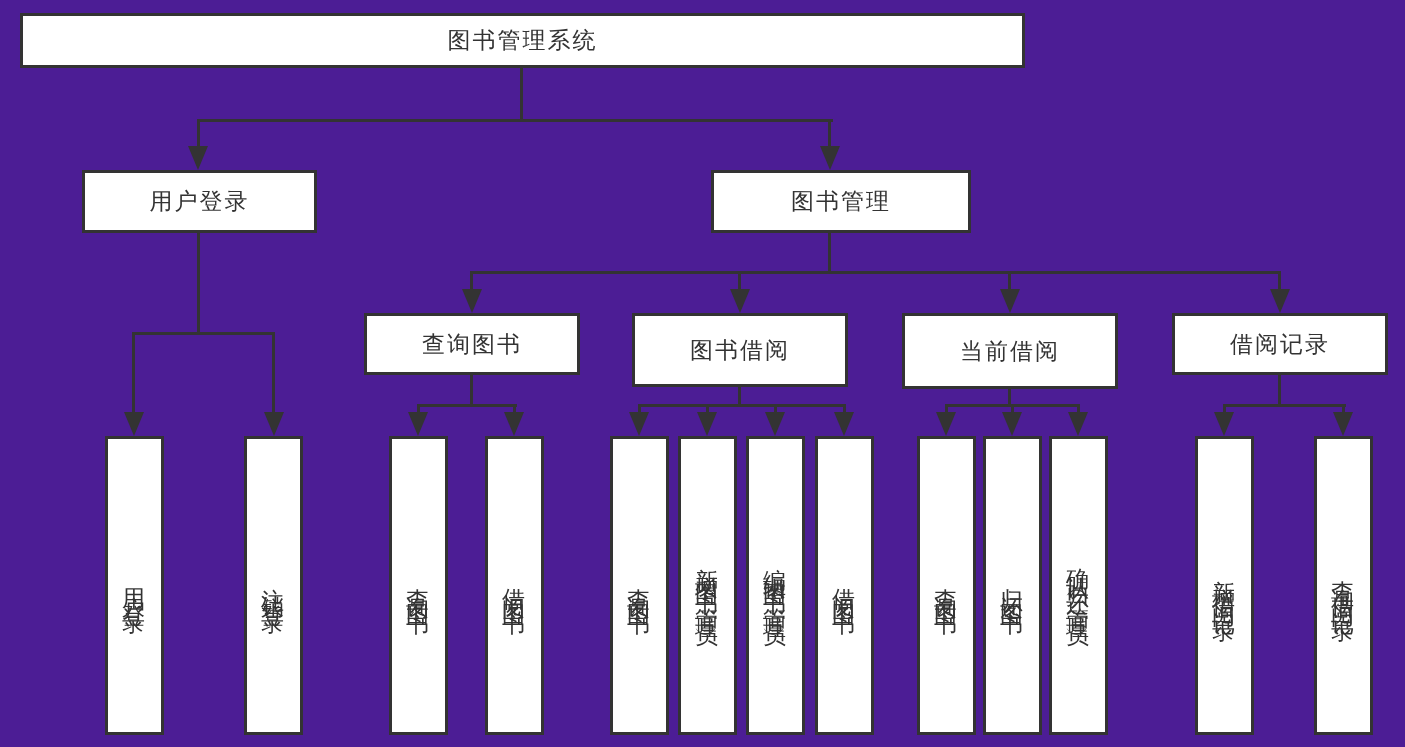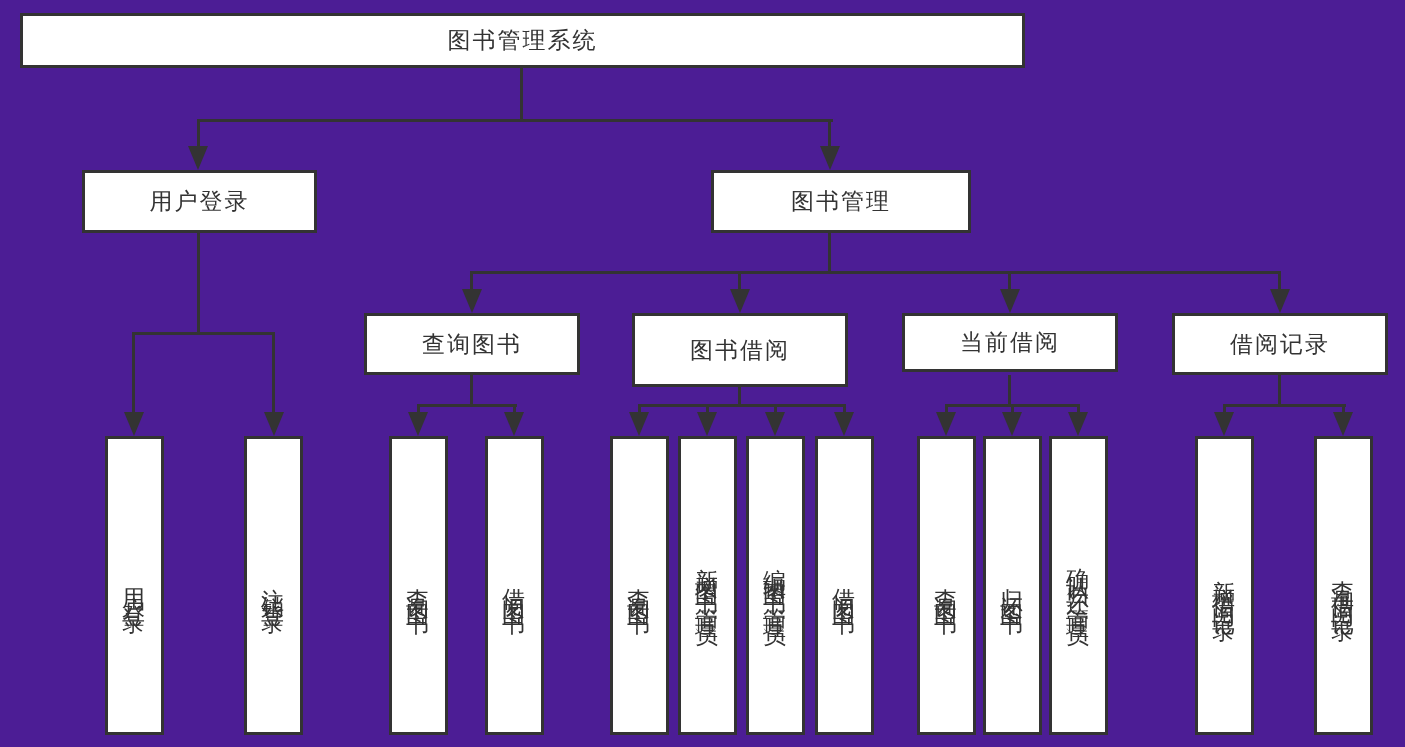--- a/index.html
+++ b/index.html
@@ -94,21 +94,21 @@
   <div class="arrow" style="left:1214px;top:412px"></div>
   <div class="arrow" style="left:1333px;top:412px"></div>
 
   <div class="node" style="left:20px;top:13px;width:1005px;height:55px">图书管理系统</div>
 
   <div class="node" style="left:82px;top:170px;width:235px;height:63px">用户登录</div>
   <div class="node" style="left:711px;top:170px;width:260px;height:63px">图书管理</div>
 
   <div class="node" style="left:364px;top:313px;width:216px;height:62px">查询图书</div>
   <div class="node" style="left:632px;top:313px;width:216px;height:74px">图书借阅</div>
-  <div class="node" style="left:902px;top:313px;width:216px;height:59px">当前借阅</div>
+  <div class="node" style="left:902px;top:313px;width:216px;height:76px">当前借阅</div>
   <div class="node" style="left:1172px;top:313px;width:216px;height:62px">借阅记录</div>
 
   <div class="node vert" style="left:105px;top:436px;width:59px;height:299px">用户登录</div>
   <div class="node vert" style="left:244px;top:436px;width:59px;height:299px">注销登录</div>
 
   <div class="node vert" style="left:389px;top:436px;width:59px;height:299px">查询图书</div>
   <div class="node vert" style="left:485px;top:436px;width:59px;height:299px">借阅图书</div>
 
   <div class="node vert" style="left:610px;top:436px;width:59px;height:299px">查询图书</div>
   <div class="node vert" style="left:678px;top:436px;width:59px;height:299px">新增图书（管理员）</div>

